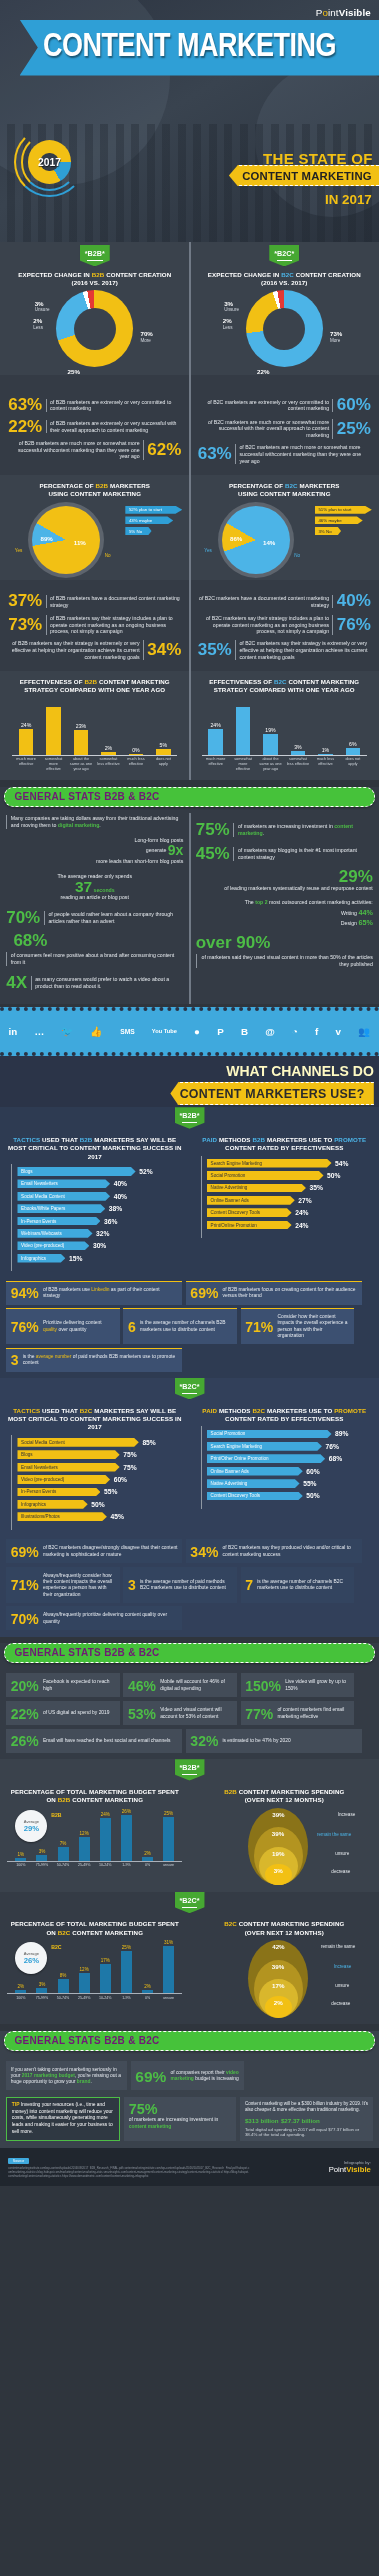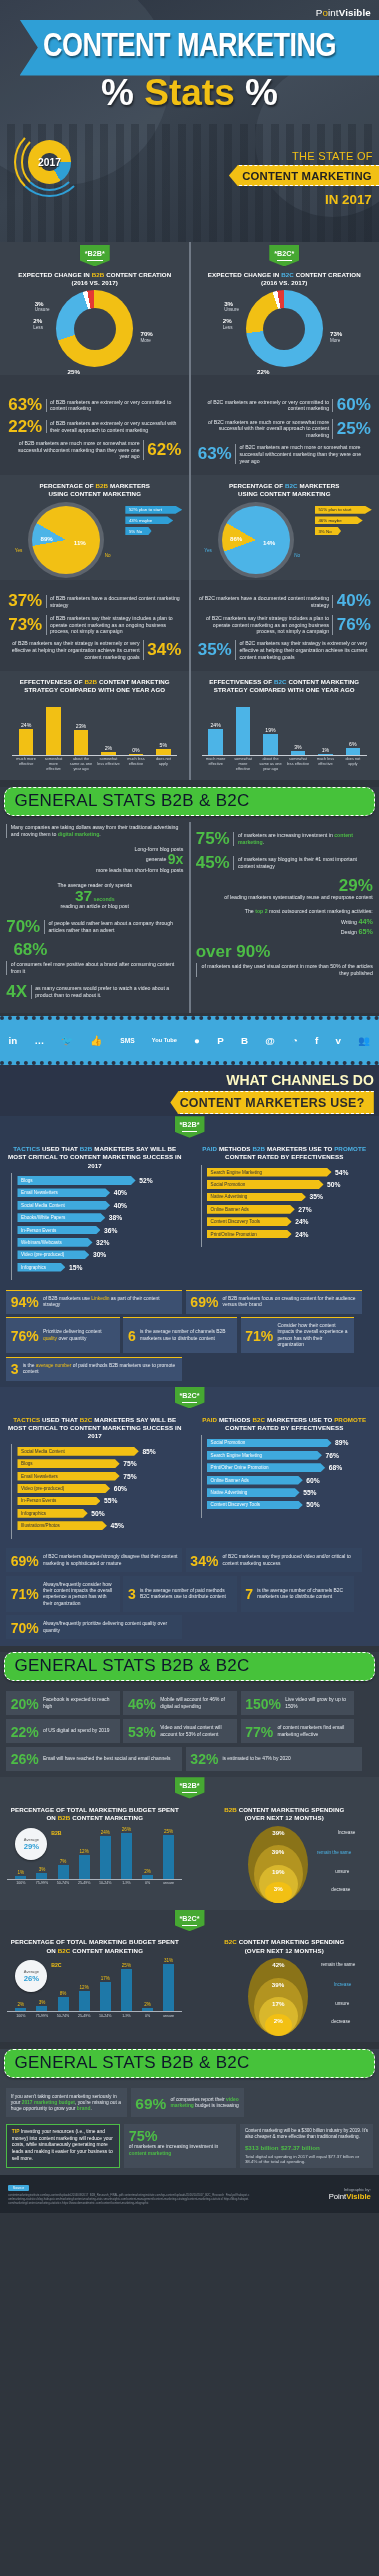--- a/index.html
+++ b/index.html
@@ -61,21 +61,21 @@
     font-size:10.3px; font-weight:700; color:#fff; text-shadow:0.5px 0.5px 1px rgba(0,0,0,.6);
   }
   .donut2017 .arc {
     position:absolute; border-radius:50%; border:2.1px solid transparent;
     border-left-color:#f2c014; border-bottom-color:#2f9fd6;
   }
   .arc1{inset:2.1px;} .arc2{inset:-4.1px;border-left-color:#f2c014;border-bottom-color:#f2c014;}
 
   .state-of {
     position:absolute; right:6.2px; top:150px; text-align:right; z-index:5;
-    color:#f2c014; font-size:11px; font-weight:400; letter-spacing:0.3px;
+    color:#f2c014; font-size:15px; font-weight:700; letter-spacing:0.3px;
   }
   .state-banner {
     position:absolute; right:0; top:165px; z-index:5;
     background:#f2c014; color:#222; font-size:11.3px; font-weight:700;
     padding:3.6px 7.2px 3.6px 13.4px; letter-spacing:0.2px;
     clip-path: polygon(6% 0, 100% 0, 100% 100%, 6% 100%, 0 50%);
     border-top:1px dashed #fff; border-bottom:1px dashed #fff;
   }
   .state-year {
     position:absolute; right:7.2px; top:192px; z-index:5;
@@ -142,22 +142,22 @@
     border-bottom:1px solid #c9ced5;}
   .barcol{width:14%;display:flex;flex-direction:column;align-items:center;justify-content:flex-end;height:100%;}
   .barval{font-size:5.2px;color:#fff;margin-bottom:1px;}
   .bar{width:62%;background:#f2c014;}
   .bar.blue{background:#4cb4e7;}
   .barlabels{display:flex;justify-content:space-around;margin-top:1.5px;}
   .barlabels div{width:14%;text-align:center;font-size:3.9px;color:#cfd5dc;line-height:1.25;}
 
   
   .greenbar{
-    margin:6.2px 4.1px; background:#46c23a; color:#0f172a;
-    font-size:17px; font-weight:400; letter-spacing:0.3px;
+    margin:6.2px 4.1px; background:#46c23a; color:#701a75;
+    font-size:10px; font-weight:700; letter-spacing:0.3px;
     padding:3.6px 9.3px; border-radius:9.3px;
     border:1px dashed #ffffff; box-shadow:0 1px 2.1px rgba(0,0,0,.35);
   }
   .yellowbar{
     margin:6.2px 4.1px; background:#f2c014; color:#2b2b2b;
     font-size:13.4px; font-weight:700; letter-spacing:0.3px;
     padding:3.6px 9.3px; border-radius:3.1px; box-shadow:0 1px 2.1px rgba(0,0,0,.35);
   }
 
   .gen-grid{display:flex;position:relative;padding-bottom:3.1px;}
@@ -239,25 +239,20 @@
     <div class="hero-bgshape bg1"></div>
     <div class="hero-bgshape bg2"></div>
     <div class="hero-skyline"></div>
 
     <div class="brand">
       <span class="b-point">P</span><span class="b-o">o</span><span class="b-point">int</span><span class="b-visible">Visible</span>
     </div>
 
     <div class="ribbon"></div>
     <div class="title-main">CONTENT MARKETING</div>
-    <div class="title-sub">
-      <span class="pct">%</span>
-      <span class="stats">Stats</span>
-      <span class="pct">%</span>
-    </div>
 
     <div class="donut2017">
       <div class="arc arc2"></div>
       <div class="arc arc1"></div>
       <div class="ring"></div>
       <div class="hole"></div>
       <div class="yr">2017</div>
     </div>
 
     <div class="state-of">THE STATE OF</div>

